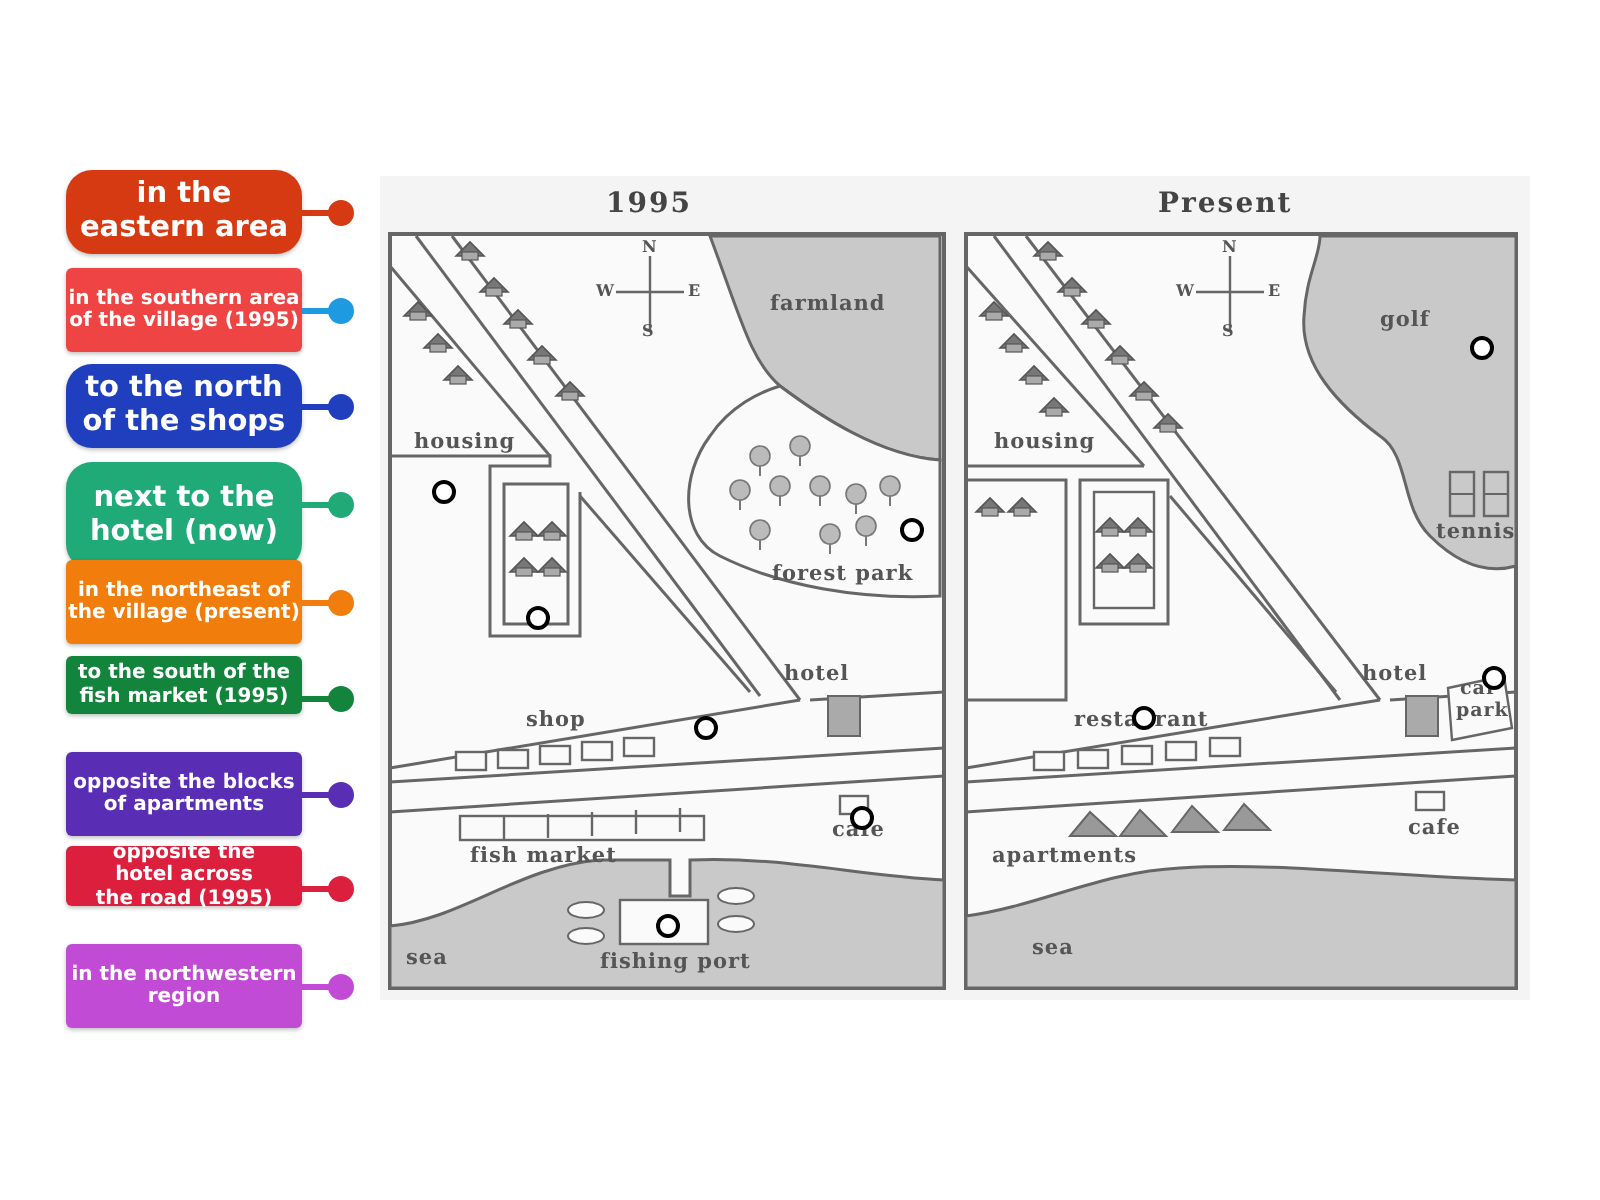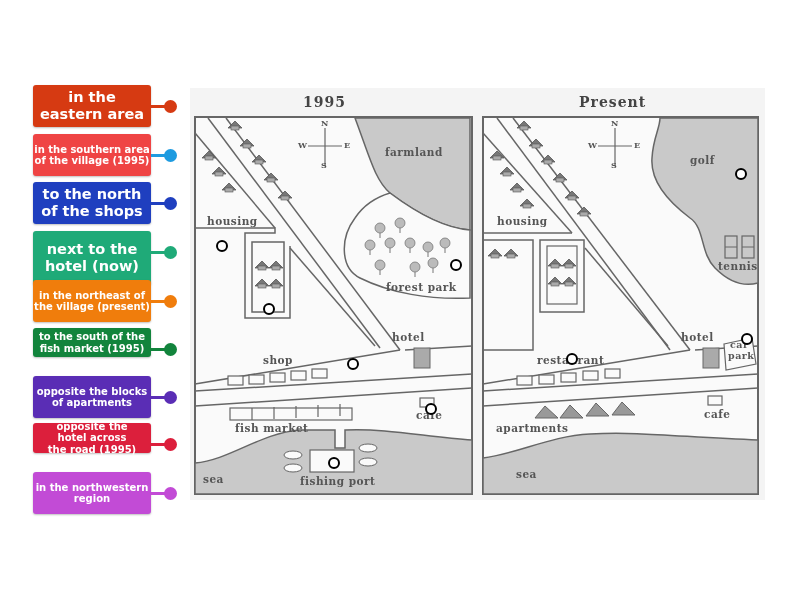--- a/index.html
+++ b/index.html
@@ -1,18 +1,18 @@
 <!DOCTYPE html>
 <html><head>
 <meta charset="utf-8">
 <style>
   html,body{margin:0;padding:0;}
   body{width:800px;height:600px;background:#ffffff;position:relative;overflow:hidden;font-family:"DejaVu Sans",sans-serif;}
   .label{position:absolute;left:33px;width:118px;border-radius:3px;color:#fff;font-weight:bold;text-align:center;display:flex;align-items:center;justify-content:center;line-height:1.15;box-shadow:0 1px 2px rgba(0,0,0,0.25);cursor:grab;}
-  .label.big{font-size:14.5px;}
+  .label.big{font-size:14.5px;border-radius:13px;}
   .label.small{font-size:10px;}
   .connector{position:absolute;height:3px;width:18px;left:151px;}
   .knob{position:absolute;width:13px;height:13px;border-radius:50%;left:164px;}
   .map{position:absolute;background:#f4f4f4;}
   .map-title{position:absolute;font-family:"DejaVu Serif",serif;font-weight:bold;color:#444;font-size:14px;letter-spacing:1px;}
   .maplabel{position:absolute;font-family:"DejaVu Serif",serif;font-weight:bold;color:#555;font-size:10.5px;letter-spacing:0.5px;white-space:nowrap;}
   .target{position:absolute;width:8px;height:8px;border:2.5px solid #000;border-radius:50%;background:#fff;cursor:pointer;}
 </style>
 </head>
 <body>

